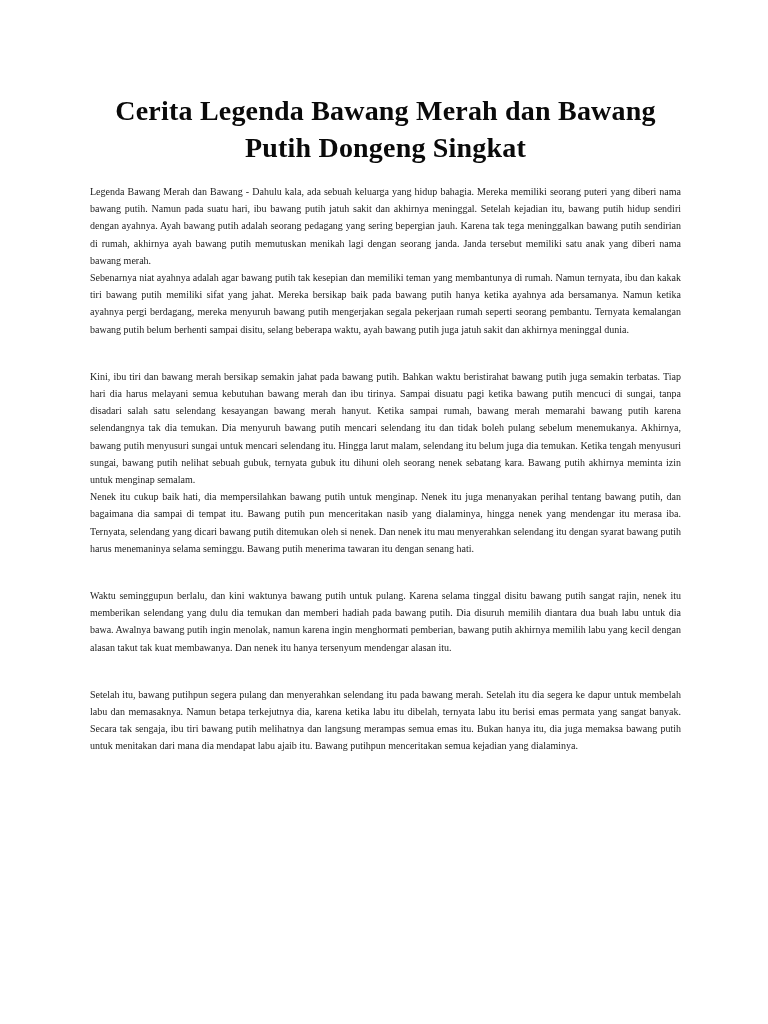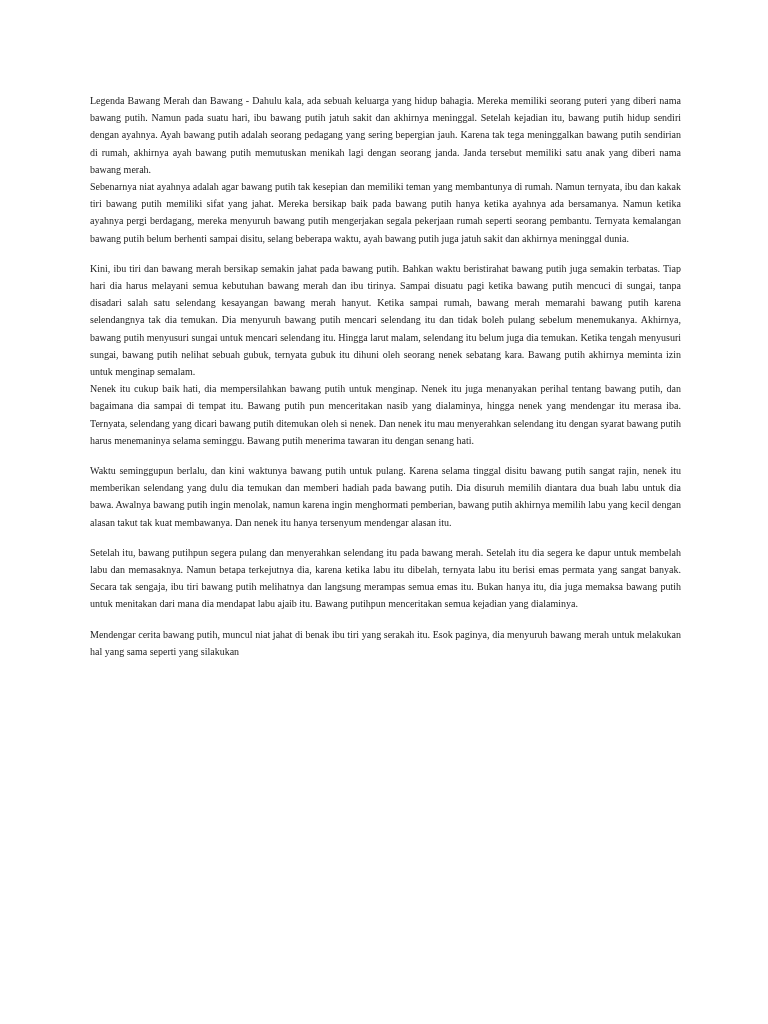--- a/index.html
+++ b/index.html
@@ -29,34 +29,34 @@
     letter-spacing: 0.2px;
   }
   .para {
     margin: 0;
     font-size: 10px;
     line-height: 17.2px;
     text-align: justify;
     text-justify: inter-word;
   }
   .para.gap {
-    margin-top: 13px;
+    margin-top: 30px;
   }
 </style>
 </head>
 <body>
 
 <div class="page">
+  <h1 class="doc-title">Cerita Legenda Bawang Merah dan Bawang Putih Dongeng Singkat</h1>
 
   <p class="para">Legenda Bawang Merah dan Bawang - Dahulu kala, ada sebuah keluarga yang hidup bahagia. Mereka memiliki seorang puteri yang diberi nama bawang putih. Namun pada suatu hari, ibu bawang putih jatuh sakit dan akhirnya meninggal. Setelah kejadian itu, bawang putih hidup sendiri dengan ayahnya. Ayah bawang putih adalah seorang pedagang yang sering bepergian jauh. Karena tak tega meninggalkan bawang putih sendirian di rumah, akhirnya ayah bawang putih memutuskan menikah lagi dengan seorang janda. Janda tersebut memiliki satu anak yang diberi nama bawang merah.</p>
 
   <p class="para">Sebenarnya niat ayahnya adalah agar bawang putih tak kesepian dan memiliki teman yang membantunya di rumah. Namun ternyata, ibu dan kakak tiri bawang putih memiliki sifat yang jahat. Mereka bersikap baik pada bawang putih hanya ketika ayahnya ada bersamanya. Namun ketika ayahnya pergi berdagang, mereka menyuruh bawang putih mengerjakan segala pekerjaan rumah seperti seorang pembantu. Ternyata kemalangan bawang putih belum berhenti sampai disitu, selang beberapa waktu, ayah bawang putih juga jatuh sakit dan akhirnya meninggal dunia.</p>
 
   <p class="para gap">Kini, ibu tiri dan bawang merah bersikap semakin jahat pada bawang putih. Bahkan waktu beristirahat bawang putih juga semakin terbatas. Tiap hari dia harus melayani semua kebutuhan bawang merah dan ibu tirinya. Sampai disuatu pagi ketika bawang putih mencuci di sungai, tanpa disadari salah satu selendang kesayangan bawang merah hanyut. Ketika sampai rumah, bawang merah memarahi bawang putih karena selendangnya tak dia temukan. Dia menyuruh bawang putih mencari selendang itu dan tidak boleh pulang sebelum menemukanya. Akhirnya, bawang putih menyusuri sungai untuk mencari selendang itu. Hingga larut malam, selendang itu belum juga dia temukan. Ketika tengah menyusuri sungai, bawang putih nelihat sebuah gubuk, ternyata gubuk itu dihuni oleh seorang nenek sebatang kara. Bawang putih akhirnya meminta izin untuk menginap semalam.</p>
 
   <p class="para">Nenek itu cukup baik hati, dia mempersilahkan bawang putih untuk menginap. Nenek itu juga menanyakan perihal tentang bawang putih, dan bagaimana dia sampai di tempat itu. Bawang putih pun menceritakan nasib yang dialaminya, hingga nenek yang mendengar itu merasa iba. Ternyata, selendang yang dicari bawang putih ditemukan oleh si nenek. Dan nenek itu mau menyerahkan selendang itu dengan syarat bawang putih harus menemaninya selama seminggu. Bawang putih menerima tawaran itu dengan senang hati.</p>
 
   <p class="para gap">Waktu seminggupun berlalu, dan kini waktunya bawang putih untuk pulang. Karena selama tinggal disitu bawang putih sangat rajin, nenek itu memberikan selendang yang dulu dia temukan dan memberi hadiah pada bawang putih. Dia disuruh memilih diantara dua buah labu untuk dia bawa. Awalnya bawang putih ingin menolak, namun karena ingin menghormati pemberian, bawang putih akhirnya memilih labu yang kecil dengan alasan takut tak kuat membawanya. Dan nenek itu hanya tersenyum mendengar alasan itu.</p>
 
   <p class="para gap">Setelah itu, bawang putihpun segera pulang dan menyerahkan selendang itu pada bawang merah. Setelah itu dia segera ke dapur untuk membelah labu dan memasaknya. Namun betapa terkejutnya dia, karena ketika labu itu dibelah, ternyata labu itu berisi emas permata yang sangat banyak. Secara tak sengaja, ibu tiri bawang putih melihatnya dan langsung merampas semua emas itu. Bukan hanya itu, dia juga memaksa bawang putih untuk menitakan dari mana dia mendapat labu ajaib itu. Bawang putihpun menceritakan semua kejadian yang dialaminya.</p>
 
-  <p class="para gap">Mendengar cerita bawang putih, muncul niat jahat di benak ibu tiri yang serakah itu. Esok paginya, dia menyuruh bawang merah untuk melakukan hal yang sama seperti yang silakukan</p>
 </div>
 
 </body></html>

